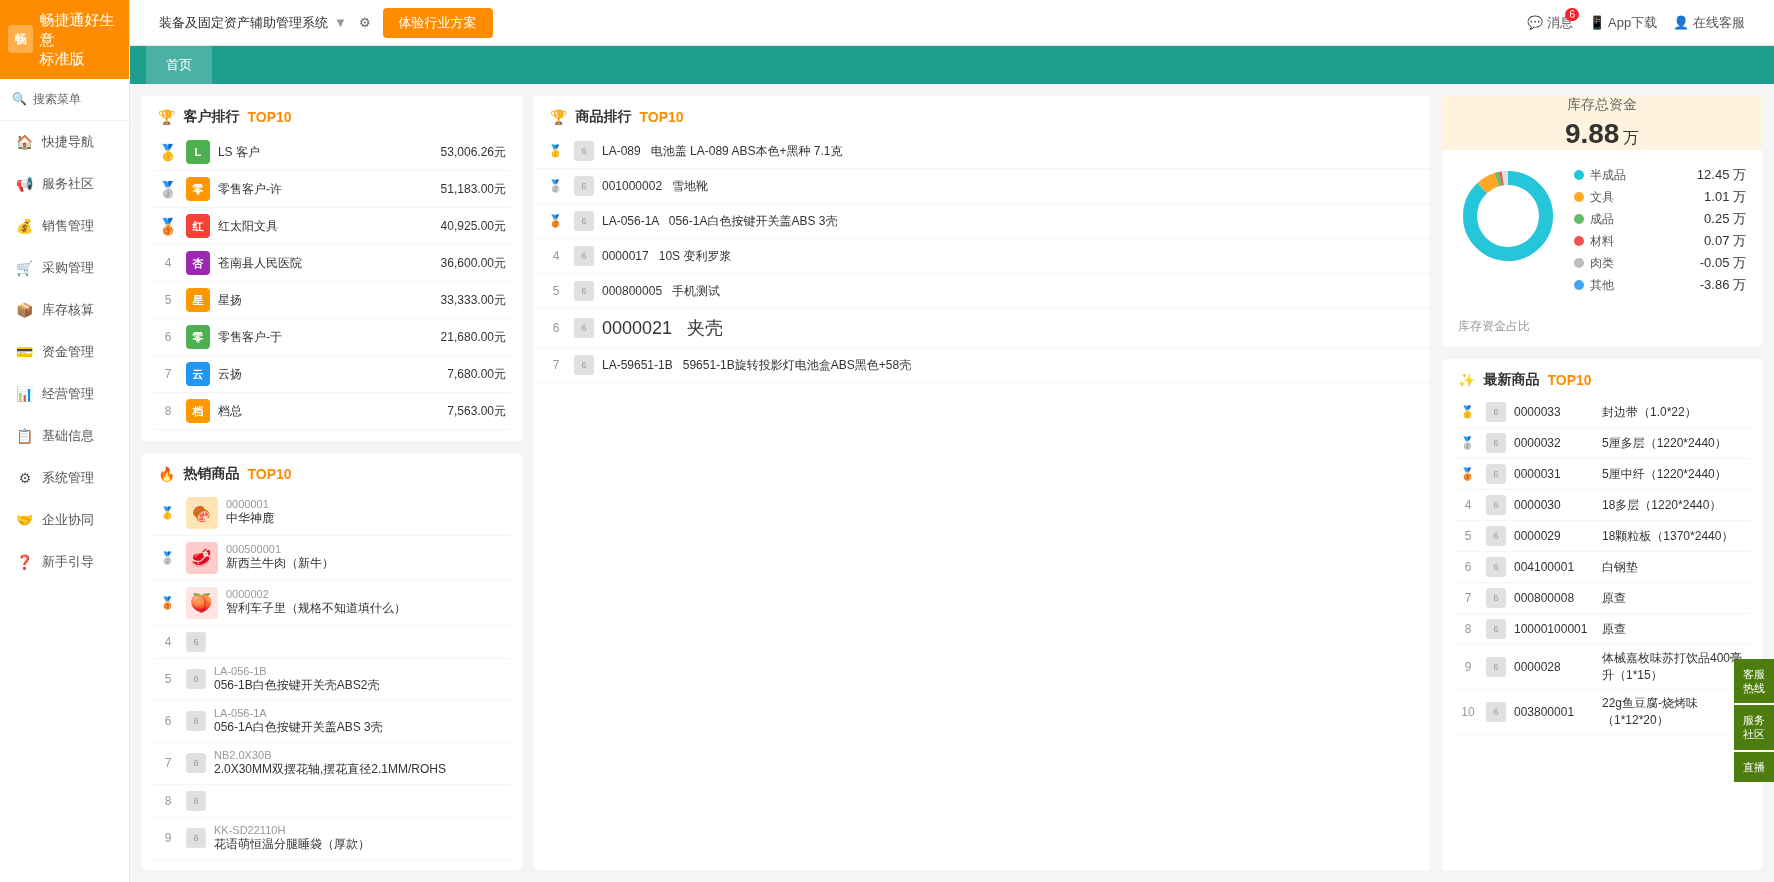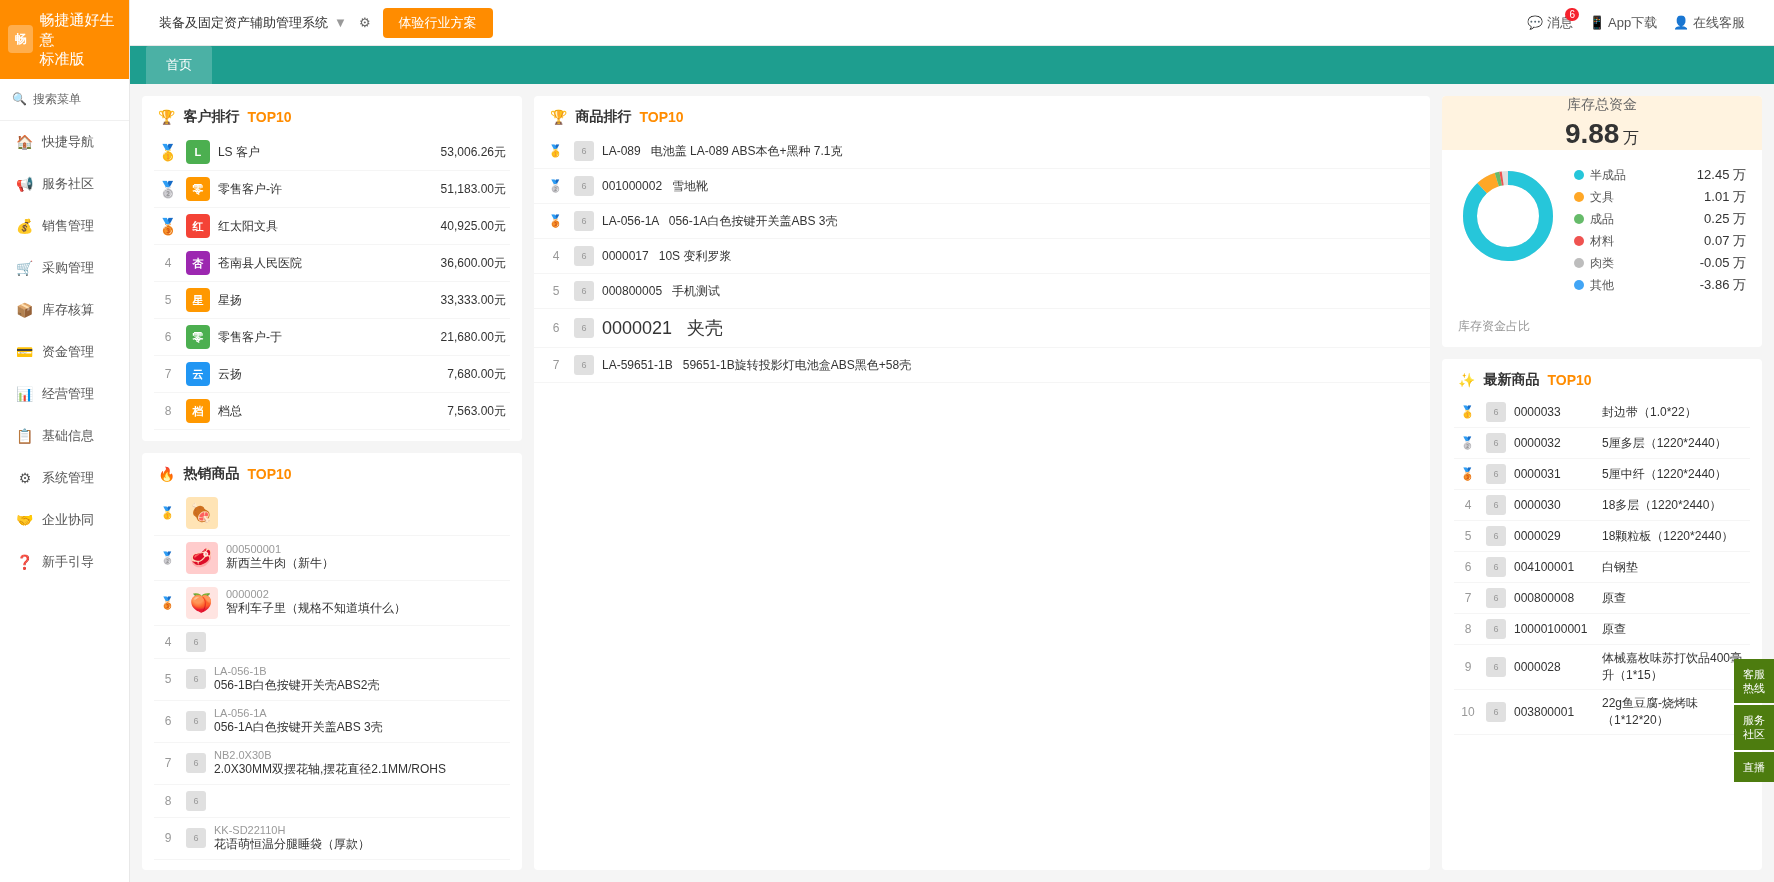--- a/index.html
+++ b/index.html
@@ -270,20 +270,24 @@
       <div class="card">
         <div class="card-title">
           <span>🔥</span>
           <span>热销商品</span>
           <span class="top10-label">TOP10</span>
         </div>
         <div class="hot-list">
           <div class="hot-item">
             <span class="hot-rank top3">🥇</span>
             <div class="hot-img food">🍖</div>
+            <div class="hot-info">
+              <div class="hot-code">0000001</div>
+              <div class="hot-name">中华神鹿</div>
+            </div>
           </div>
           <div class="hot-item">
             <span class="hot-rank top3">🥈</span>
             <div class="hot-img meat">🥩</div>
             <div class="hot-info">
               <div class="hot-code">000500001</div>
               <div class="hot-name">新西兰牛肉（新牛）</div>
             </div>
           </div>
           <div class="hot-item">
@@ -474,21 +478,21 @@
           <div class="new-item">
             <span class="new-rank">4</span>
             <div class="small-avatar">6</div>
             <span class="new-code">0000030</span>
             <span class="new-name">18多层（1220*2440）</span>
           </div>
           <div class="new-item">
             <span class="new-rank">5</span>
             <div class="small-avatar">6</div>
             <span class="new-code">0000029</span>
-            <span class="new-name">18颗粒板（1220*2440）</span>
+            <span class="new-name">18颗粒板（1370*2440）</span>
           </div>
           <div class="new-item">
             <span class="new-rank">6</span>
             <div class="small-avatar">6</div>
             <span class="new-code">004100001</span>
             <span class="new-name">白钢垫</span>
           </div>
           <div class="new-item">
             <span class="new-rank">7</span>
             <div class="small-avatar">6</div>

